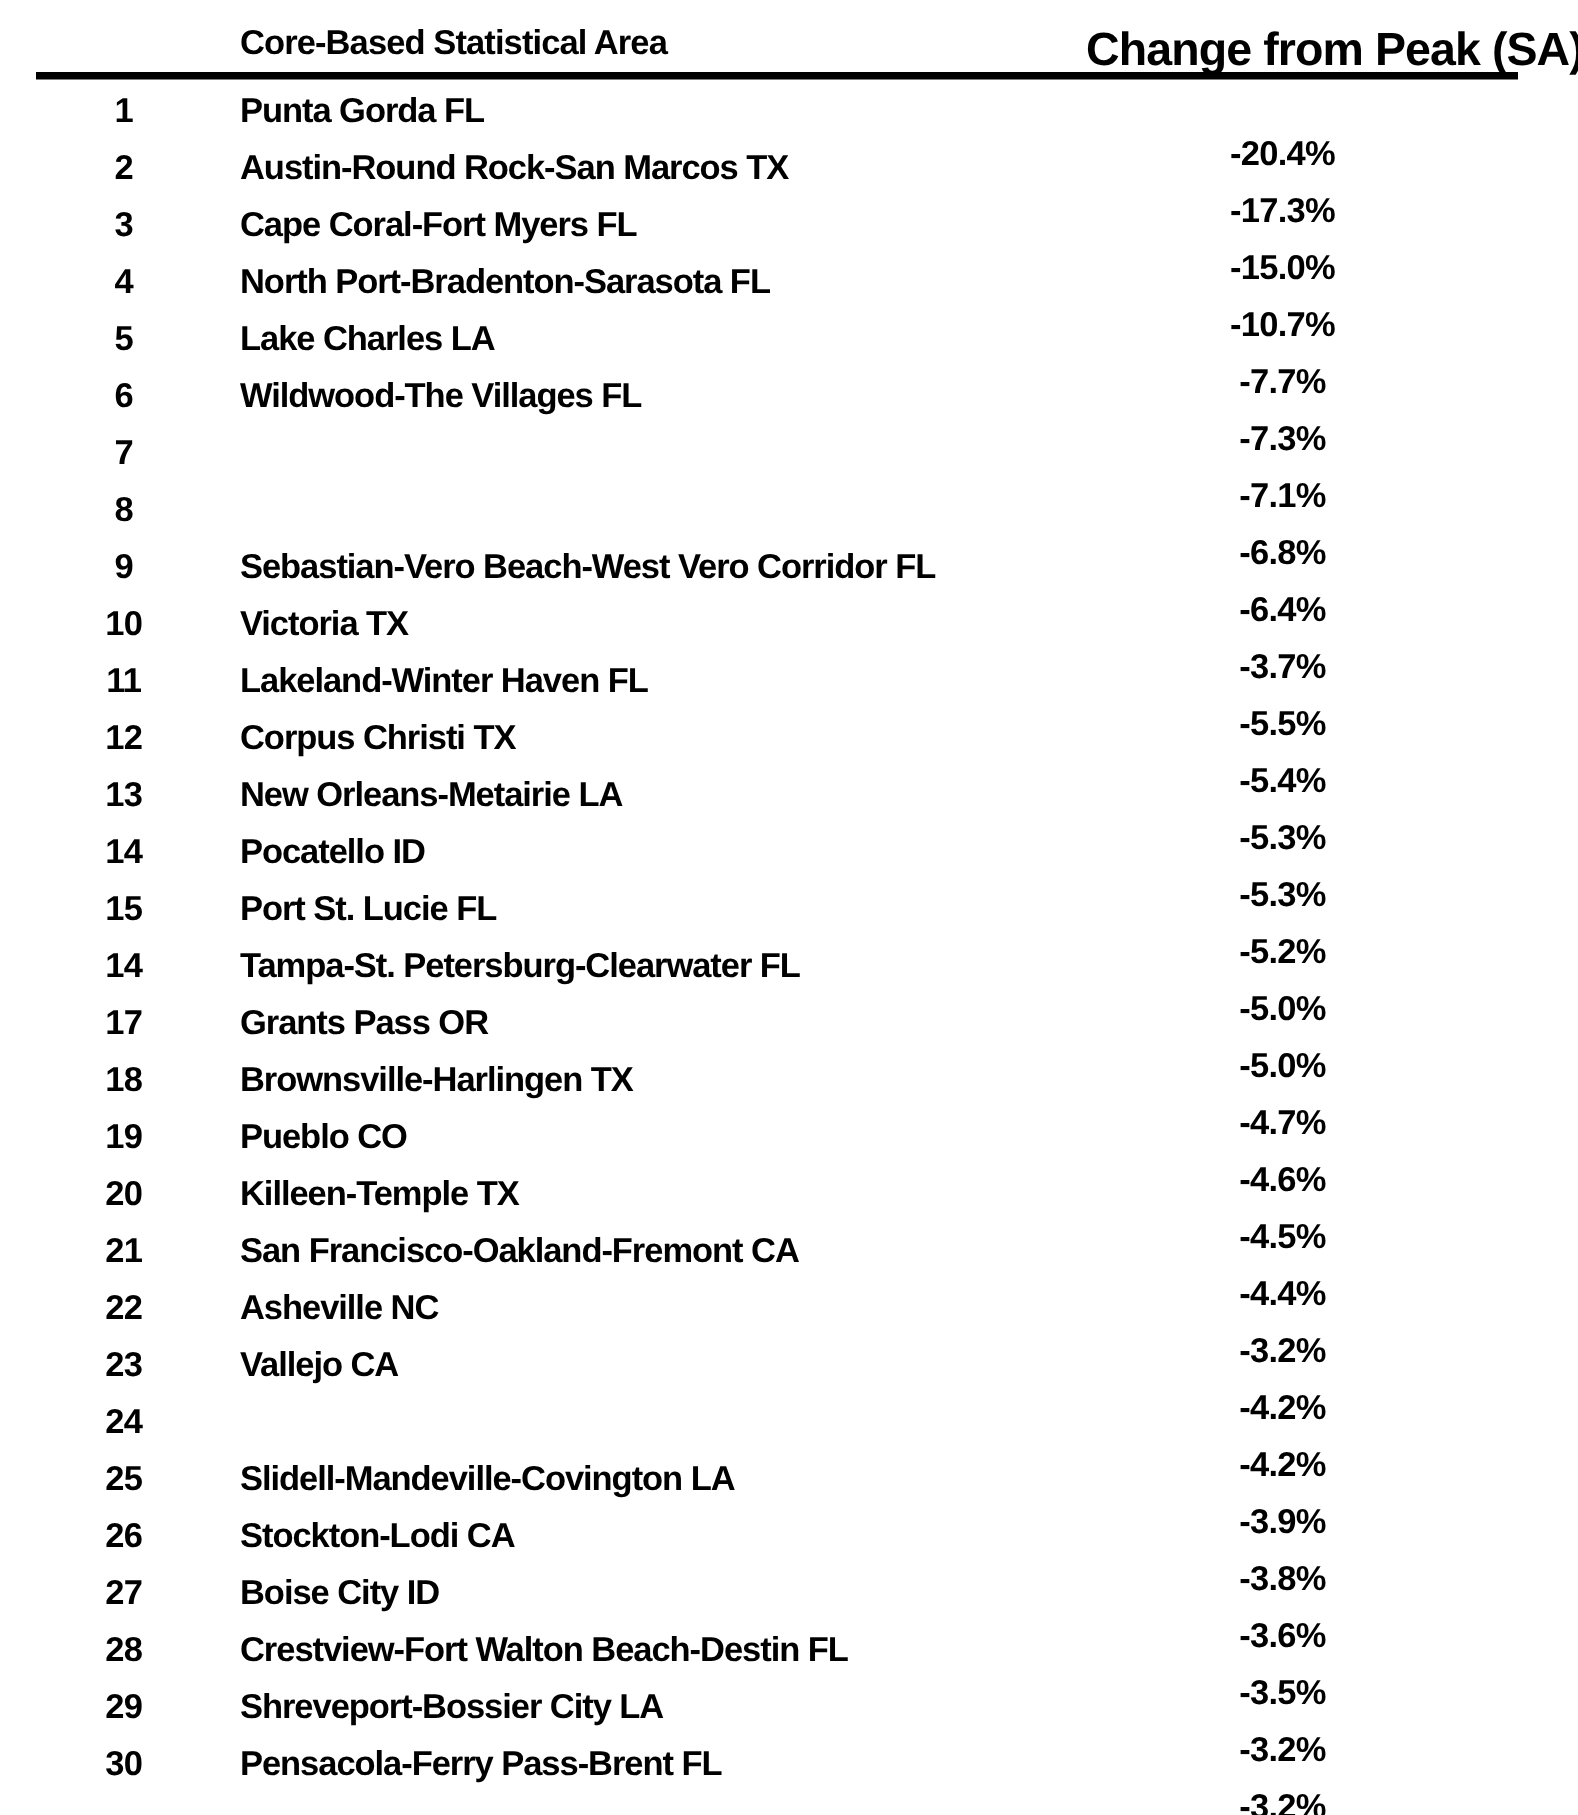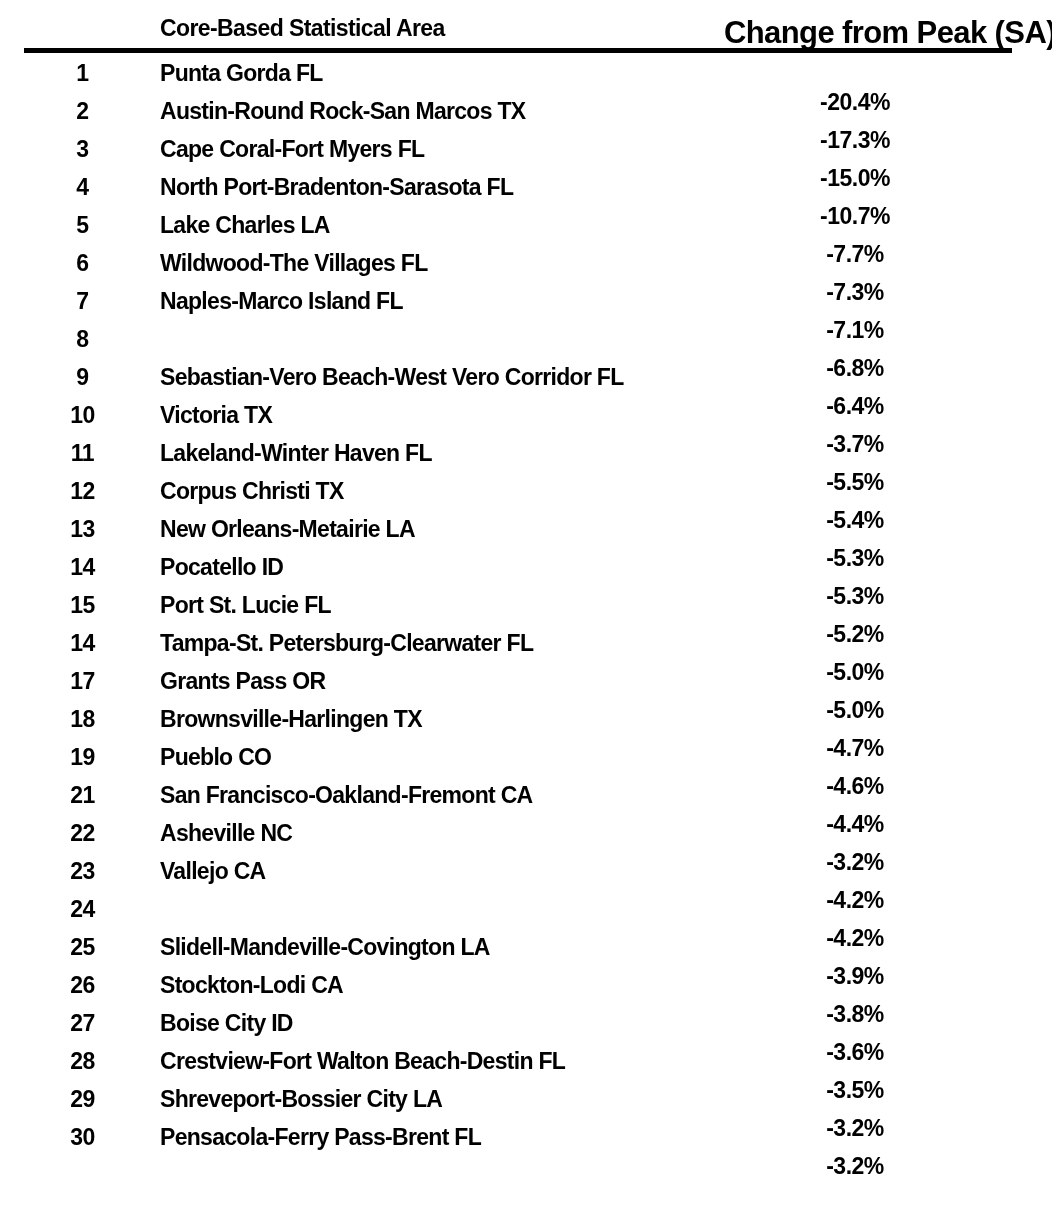--- a/index.html
+++ b/index.html
@@ -134,21 +134,20 @@
         <span class="name">Lake Charles LA</span>
         <span class="value">-7.7%</span>
       </div>
       <div class="row">
         <span class="rank">6</span>
         <span class="name">Wildwood-The Villages FL</span>
         <span class="value">-7.3%</span>
       </div>
       <div class="row">
         <span class="rank">7</span>
-        <span class="name">Naples-Marco Island FL</span>
         <span class="value">-7.1%</span>
       </div>
       <div class="row">
         <span class="rank">8</span>
         <span class="value">-6.8%</span>
       </div>
       <div class="row">
         <span class="rank">9</span>
         <span class="name">Sebastian-Vero Beach-West Vero Corridor FL</span>
         <span class="value">-6.4%</span>
@@ -195,20 +194,25 @@
       </div>
       <div class="row">
         <span class="rank">18</span>
         <span class="name">Brownsville-Harlingen TX</span>
         <span class="value">-4.7%</span>
       </div>
       <div class="row">
         <span class="rank">19</span>
         <span class="name">Pueblo CO</span>
         <span class="value">-4.6%</span>
+      </div>
+      <div class="row">
+        <span class="rank">20</span>
+        <span class="name">Killeen-Temple TX</span>
+        <span class="value">-4.5%</span>
       </div>
       <div class="row">
         <span class="rank">21</span>
         <span class="name">San Francisco-Oakland-Fremont CA</span>
         <span class="value">-4.4%</span>
       </div>
       <div class="row">
         <span class="rank">22</span>
         <span class="name">Asheville NC</span>
         <span class="value">-3.2%</span>

